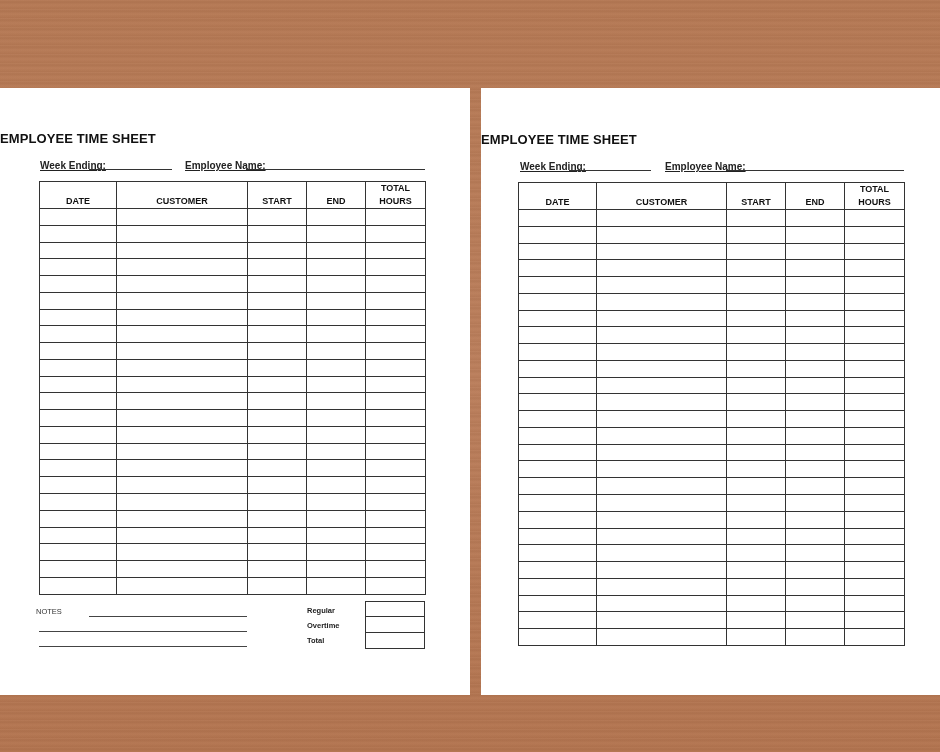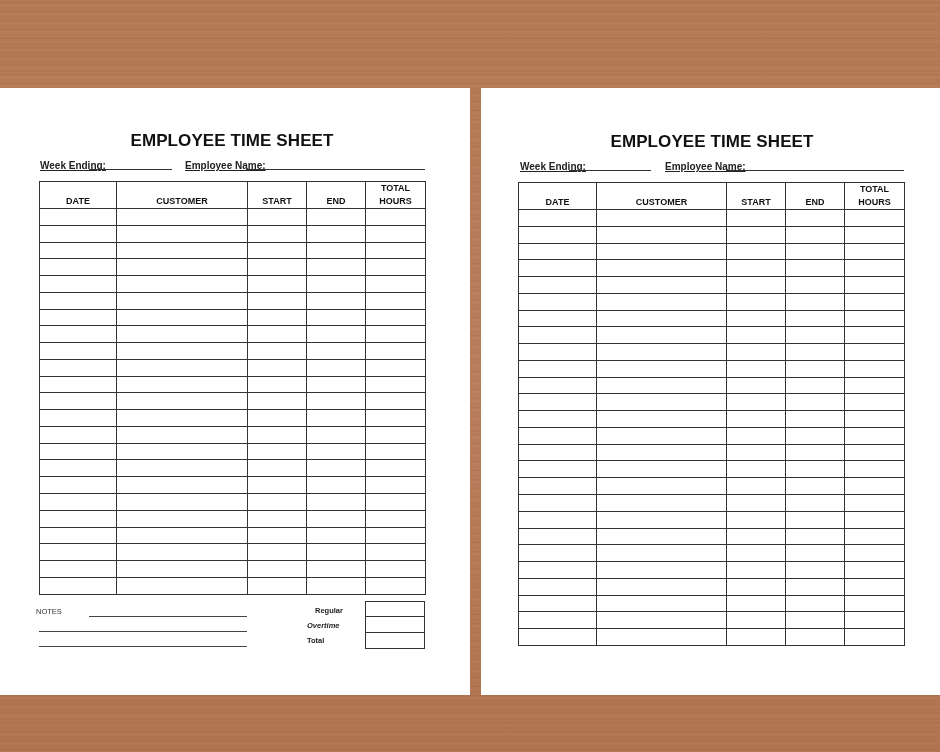--- a/index.html
+++ b/index.html
@@ -15,23 +15,23 @@
     position: absolute;
     background: #ffffff;
     top: 88px;
     height: 607px;
   }
   .page.left { left: 0; width: 470px; }
   .page.right { left: 481px; width: 459px; }
   .title {
     position: absolute;
     font-weight: bold;
-    font-size: 17px;
+    font-size: 13px;
     color: #111;
-    text-align: center;
+    text-align: left;
     letter-spacing: 0.1px;
   }
   .meta-label {
     position: absolute;
     font-size: 10px;
     font-weight: bold;
     color: #222;
     text-decoration: underline;
   }
   .meta-line {
@@ -280,22 +280,22 @@
           <td></td>
         </tr>
       </tbody>
   </table>
 
   <div class="notes-label" style="left:36px;top:519px;">NOTES</div>
   <div class="line" style="left:89px;top:528px;width:158px;"></div>
   <div class="line" style="left:39px;top:543px;width:208px;"></div>
   <div class="line" style="left:39px;top:558px;width:208px;"></div>
 
-  <div class="sum-label" style="left:315px;top:518px;">Regular</div>
-  <div class="sum-label" style="left:307px;top:533px;font-style:italic;">Overtime</div>
+  <div class="sum-label" style="left:307px;top:518px;">Regular</div>
+  <div class="sum-label" style="left:307px;top:533px;">Overtime</div>
   <div class="sum-label" style="left:307px;top:548px;">Total</div>
   <div class="sum-box" style="left:365px;top:513px;">
     <div></div>
     <div></div>
     <div></div>
   </div>
 </div>
 
 <div class="page right">
   <div class="title" style="left:0;width:462px;top:44px;">EMPLOYEE TIME SHEET</div>

